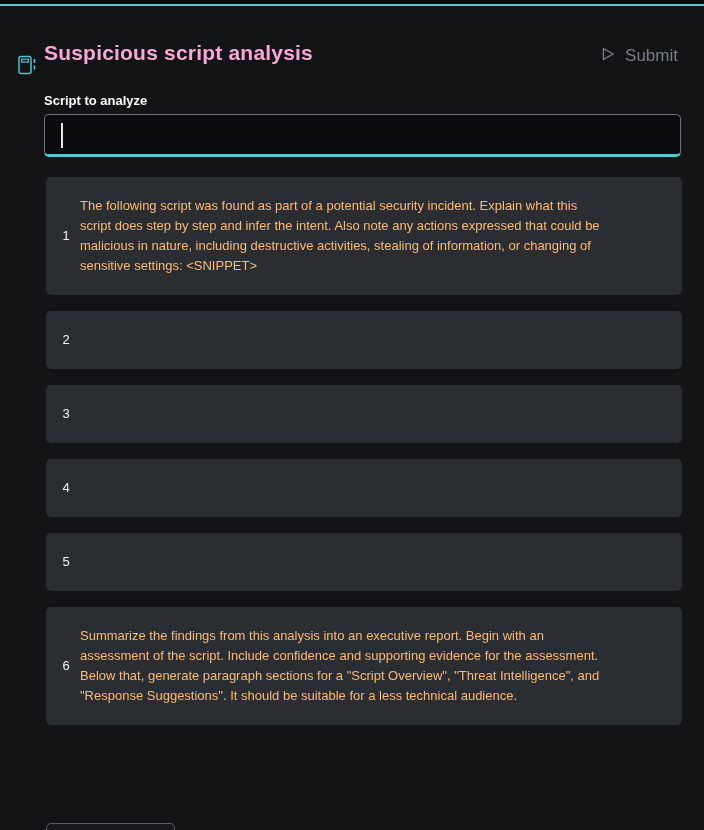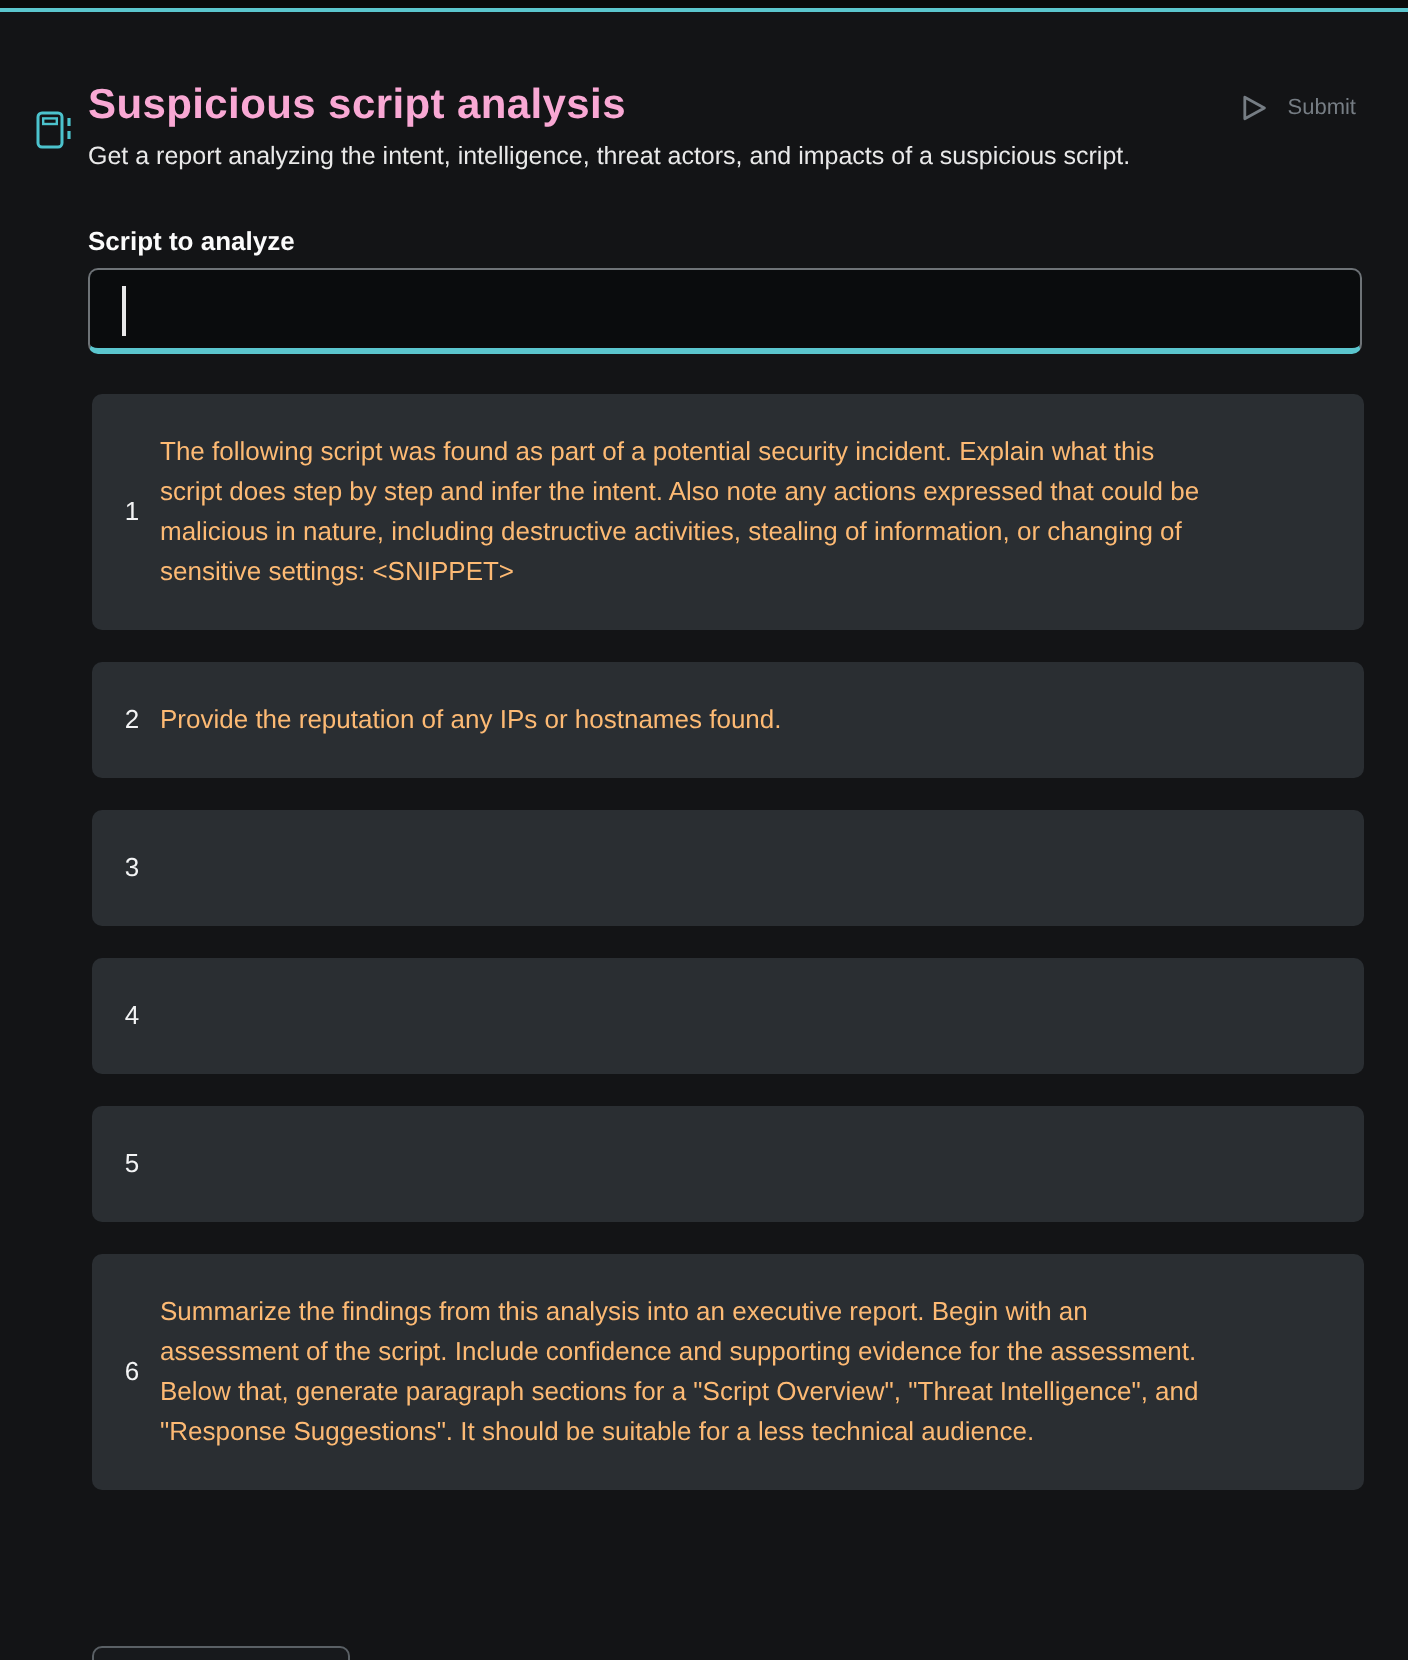--- a/index.html
+++ b/index.html
@@ -18,23 +18,23 @@
   .pb-icon { position:absolute; left:-26px; top:14px; width:18px; height:22px; }
   .page-title {
     font-size:21px; font-weight:bold; letter-spacing:0.2px;
     color:#f9a8d4; line-height:26px;
   }
   .page-subtitle {
     font-size:12.5px; color:#e9e9e9; margin-top:5px; line-height:15px;
   }
   .submit-btn {
     position:absolute; top:46px; right:26px;
-    display:flex; align-items:center; gap:9px;
+    display:flex; gap:9px;
     background:none; border:none; cursor:default;
-    color:#767d84; font-size:11px; font-family:inherit;
+    color:#767d84; font-size:17px; font-family:inherit;
   }
   .submit-btn svg { display:block; }
 
   .form-area { margin:27px 23px 0 44px; }
   .field-label { font-size:13px; font-weight:bold; color:#fbfbfb; }
   .script-input {
     margin-top:6px; height:43px; width:637px;
     background:#0a0c0d;
     border:1px solid #6e7377;
     border-bottom:3px solid #5bc6ce;
@@ -83,21 +83,20 @@
 <div class="header">
   <span class="pb-icon">
     <svg width="18" height="22" viewBox="0 0 18 22">
       <rect x="1" y="2.5" width="12" height="17" rx="2" fill="none" stroke="#4cc3cd" stroke-width="1.5"></rect>
       <rect x="3.6" y="5.2" width="6.8" height="2.8" fill="none" stroke="#4cc3cd" stroke-width="1.2"></rect>
       <line x1="16.5" y1="5" x2="16.5" y2="9" stroke="#4cc3cd" stroke-width="1.6"></line>
       <line x1="16.5" y1="11.5" x2="16.5" y2="15.5" stroke="#4cc3cd" stroke-width="1.6"></line>
     </svg>
   </span>
   <div class="page-title">Suspicious script analysis</div>
-  <div class="page-subtitle">Get a report analyzing the intent, intelligence, threat actors, and impacts of a suspicious script.</div>
 </div>
 
 <button class="submit-btn">
   <span>
     <svg width="16" height="16" viewBox="0 0 16 16">
       <path d="M3.4 2.6 L13.2 8 L3.4 13.4 Z" fill="none" stroke="#767d84" stroke-width="1.4" stroke-linejoin="round"></path>
     </svg>
   </span>
   <span>Submit</span>
 </button>
@@ -109,21 +108,20 @@
   </div>
 </div>
 
 <div class="prompt-list">
   <div class="prompt-card">
     <div class="prompt-num">1</div>
     <div class="prompt-text">The following script was found as part of a potential security incident. Explain what this script does step by step and infer the intent. Also note any actions expressed that could be malicious in nature, including destructive activities, stealing of information, or changing of sensitive settings: &lt;SNIPPET&gt;</div>
   </div>
   <div class="prompt-card">
     <div class="prompt-num">2</div>
-    <div class="prompt-text">Provide the reputation of any IPs or hostnames found.</div>
   </div>
   <div class="prompt-card">
     <div class="prompt-num">3</div>
   </div>
   <div class="prompt-card">
     <div class="prompt-num">4</div>
   </div>
   <div class="prompt-card">
     <div class="prompt-num">5</div>
   </div>

